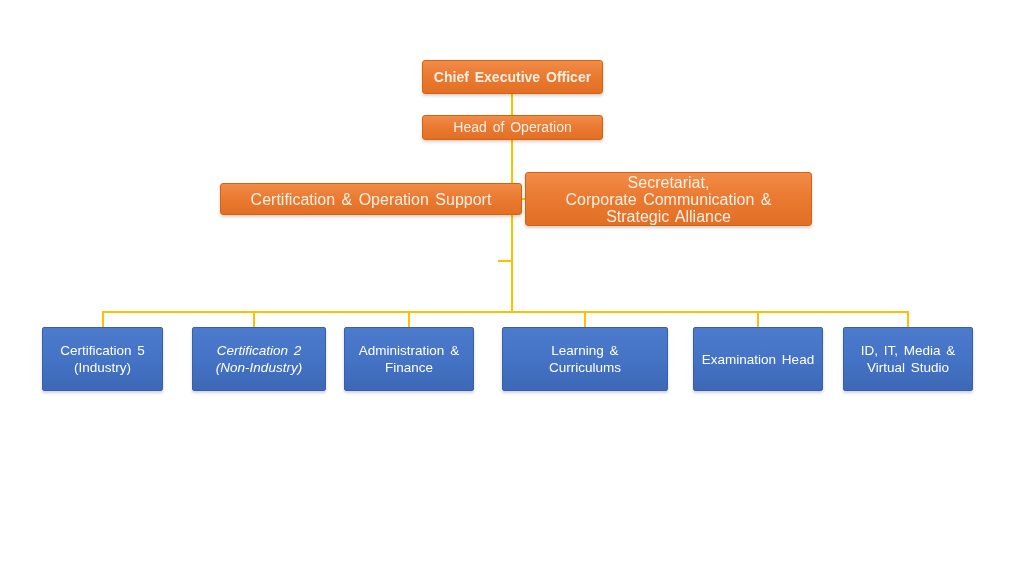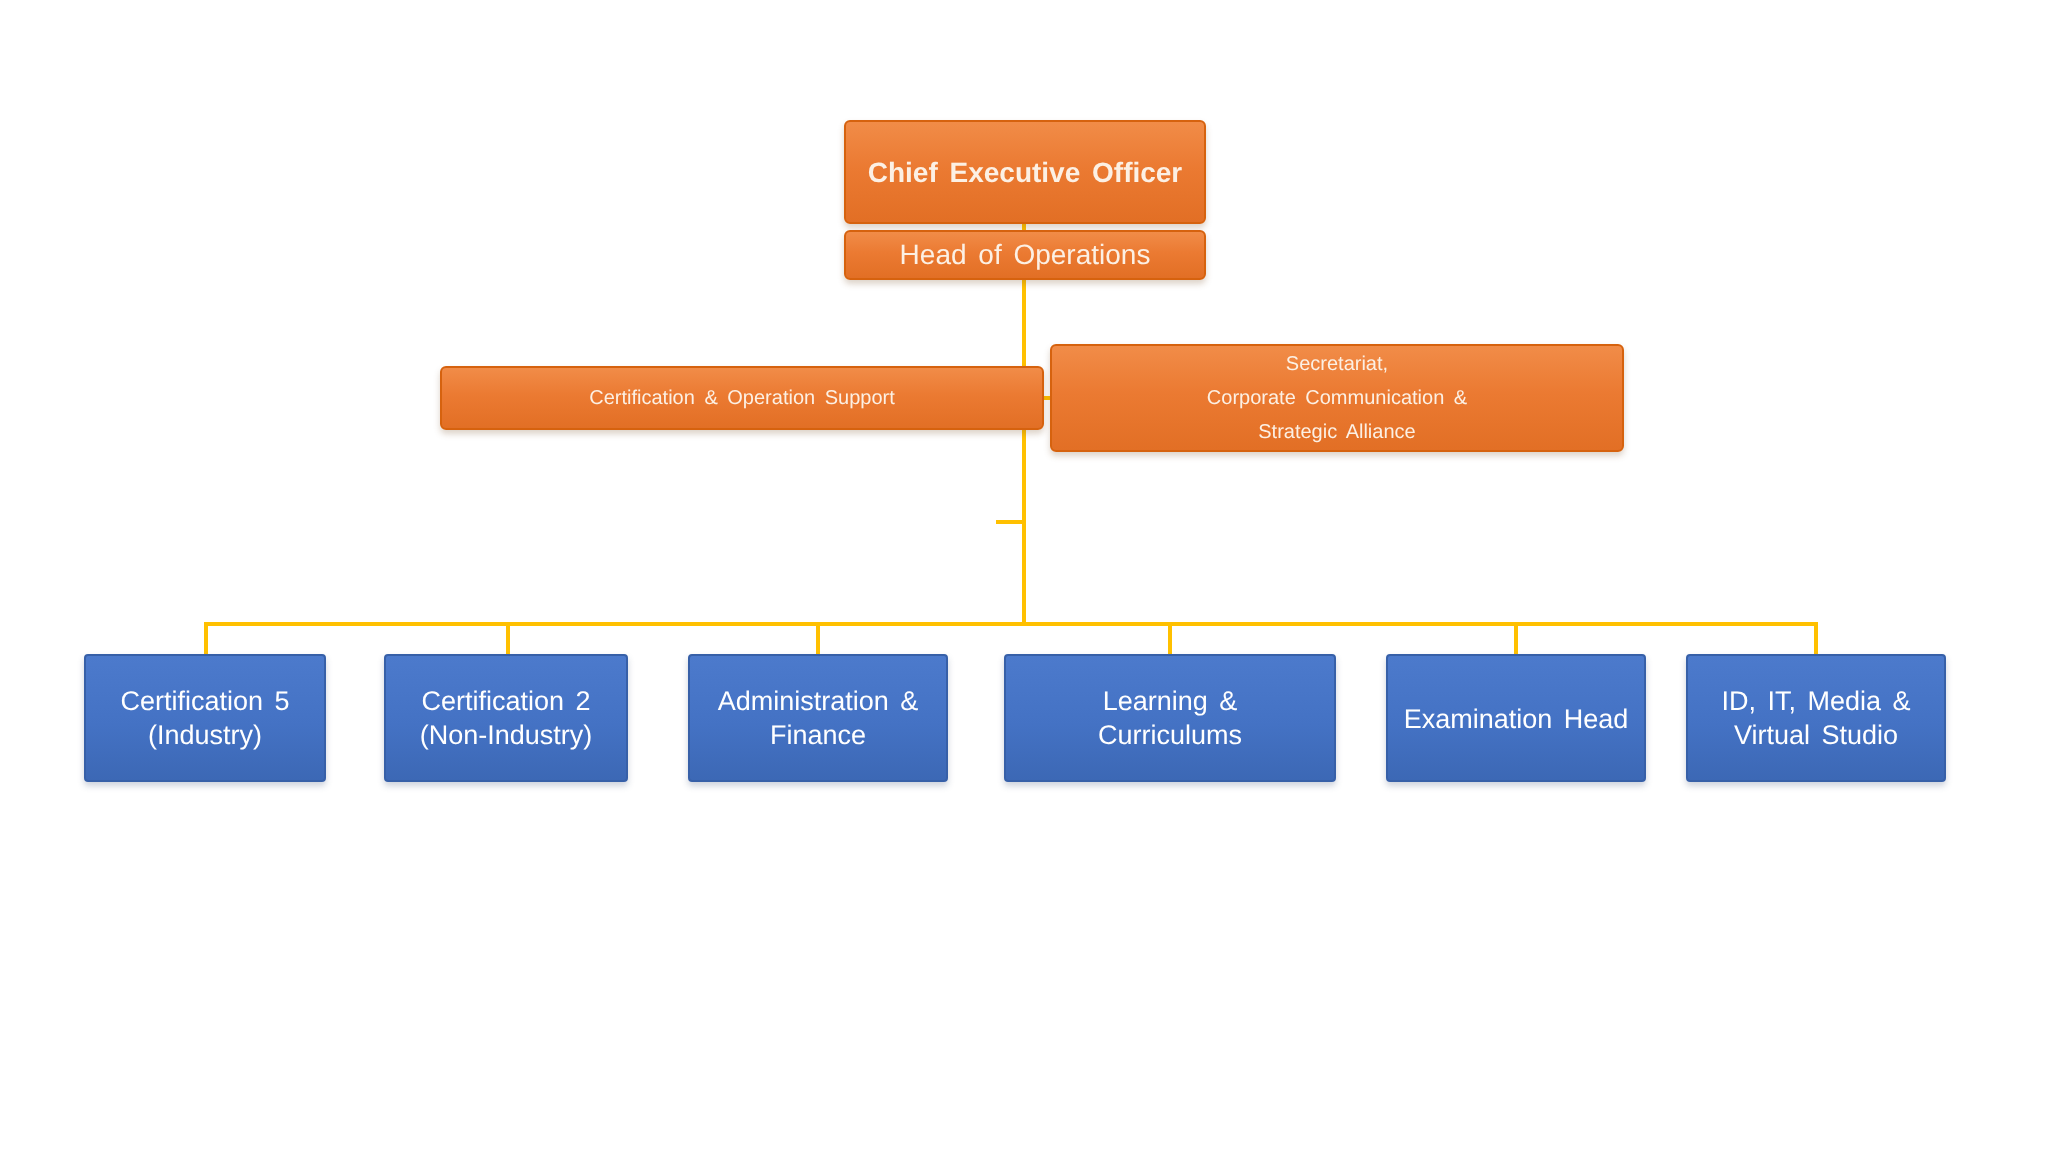--- a/index.html
+++ b/index.html
@@ -24,47 +24,47 @@
     box-sizing: border-box;
     white-space: pre-line;
     word-spacing: 2px;
     line-height: 17px;
   }
   .orange {
     background: linear-gradient(180deg, #F18C48 0%, #EB7A32 45%, #E26F25 100%);
     border: 1px solid #D6620E;
     border-radius: 3px;
     color: #FCF0E4;
-    font-size: 10px;
+    font-size: 16px;
     box-shadow: 0 2px 3px rgba(120, 80, 40, 0.25);
   }
   .blue {
     background: linear-gradient(180deg, #4C7ACC 0%, #4472C4 55%, #3C68B5 100%);
     border: 1px solid #3760A8;
     border-radius: 2px;
     color: #FFFFFF;
     font-size: 13.5px;
     box-shadow: 0 2px 3px rgba(60, 80, 120, 0.25);
   }
   .line {
     position: absolute;
     background: #FFC000;
   }
   .v-line { width: 1.5px; }
   .h-line { height: 1.5px; }
 
   
-  .ceo        { left: 422px; top:  60px; width: 181px; height: 52px; font-weight: bold; font-size: 14px; }
+  .ceo        { left: 422px; top:  60px; width: 181px; height: 34px; font-weight: bold; font-size: 14px; }
   .head-ops   { left: 422px; top: 115px; width: 181px; height: 25px; font-size: 14px; }
   .cert-op    { left: 220px; top: 183px; width: 302px; height: 32px; }
   .secretariat{ left: 525px; top: 172px; width: 287px; height: 54px; }
   .membership { left: 220px; top: 245px; width: 278px; height: 32px; }
   .unit       { top: 327px; height: 64px; }
   .u0 { left:  42px; width: 121px; }
-  .u1 { left: 192px; width: 122px; }
+  .u1 { left: 192px; width: 134px; font-style: italic; }
   .u2 { left: 344px; width: 130px; }
   .u3 { left: 502px; width: 166px; }
   .u4 { left: 693px; width: 130px; }
   .u5 { left: 843px; width: 130px; }
 
   
   .c-ceo-head   { left: 511px; top:  94px; height:  21px; }
   .c-head-rail  { left: 511px; top: 140px; height: 172px; }
   .c-certop     { left: 498px; top: 198px; width:  14px; }
   .c-secr       { left: 512px; top: 198px; width:  14px; }
@@ -91,21 +91,21 @@
   <div class="line h-line c-rail"></div>
   <div class="line v-line c-drop d0"></div>
   <div class="line v-line c-drop d1"></div>
   <div class="line v-line c-drop d2"></div>
   <div class="line v-line c-drop d3"></div>
   <div class="line v-line c-drop d4"></div>
   <div class="line v-line c-drop d5"></div>
 
   <div class="org-box orange ceo">Chief Executive Officer</div>
 
-  <div class="org-box orange head-ops">Head of Operations</div>
+  <div class="org-box orange head-ops">Head of Operation</div>
 
   <div class="org-box orange cert-op">Certification &amp; Operation Support</div>
 
   <div class="org-box orange secretariat">Secretariat,
 Corporate Communication &amp;
 Strategic Alliance</div>
 
 
   <div class="org-box blue unit u0">Certification 5
 (Industry)</div>

